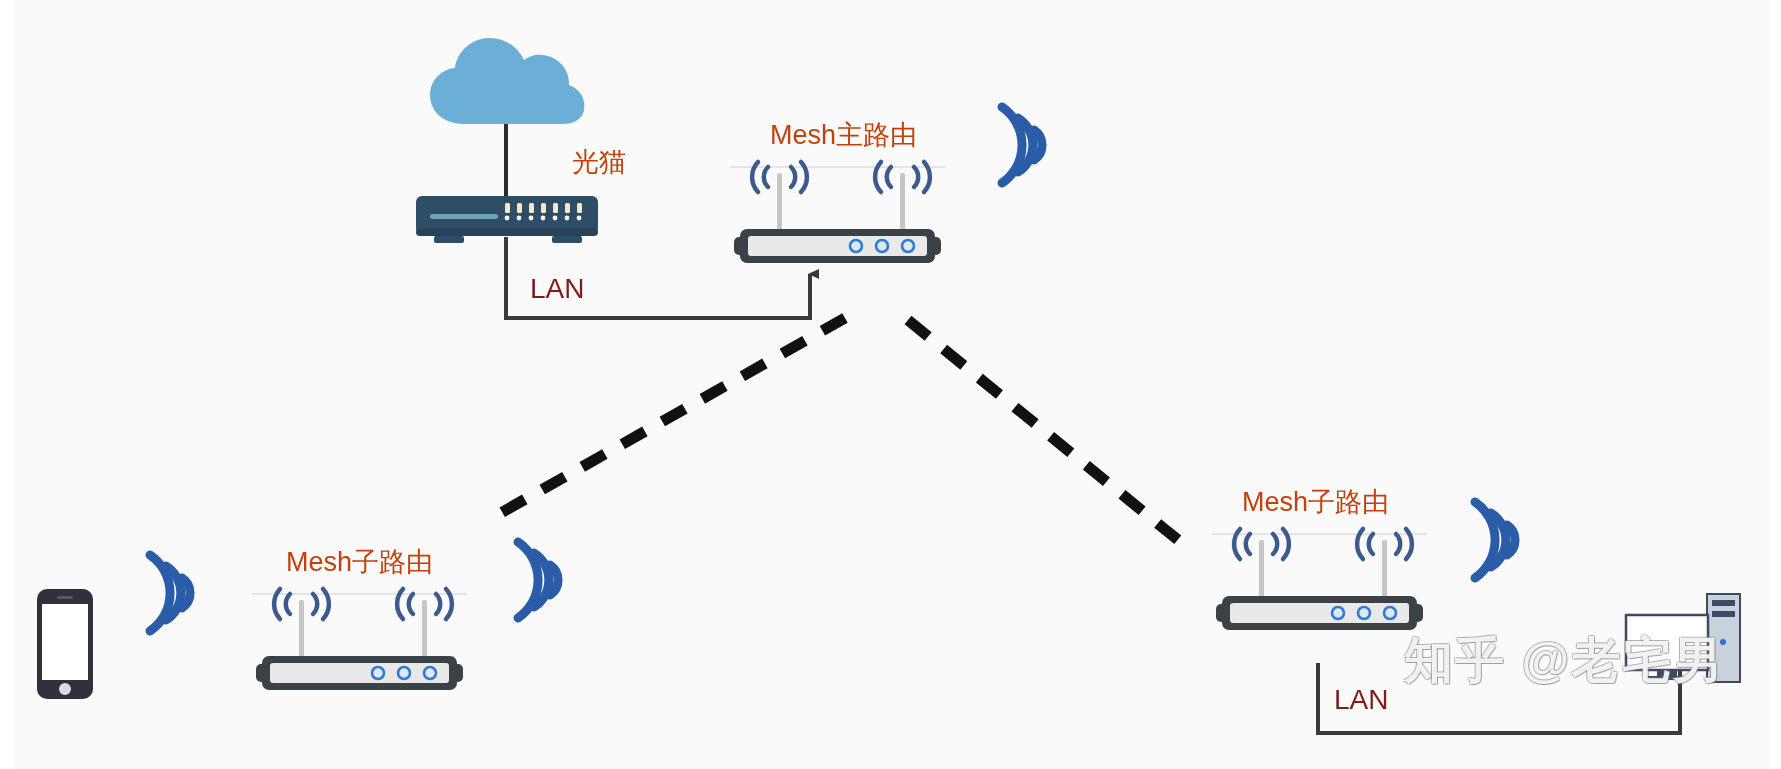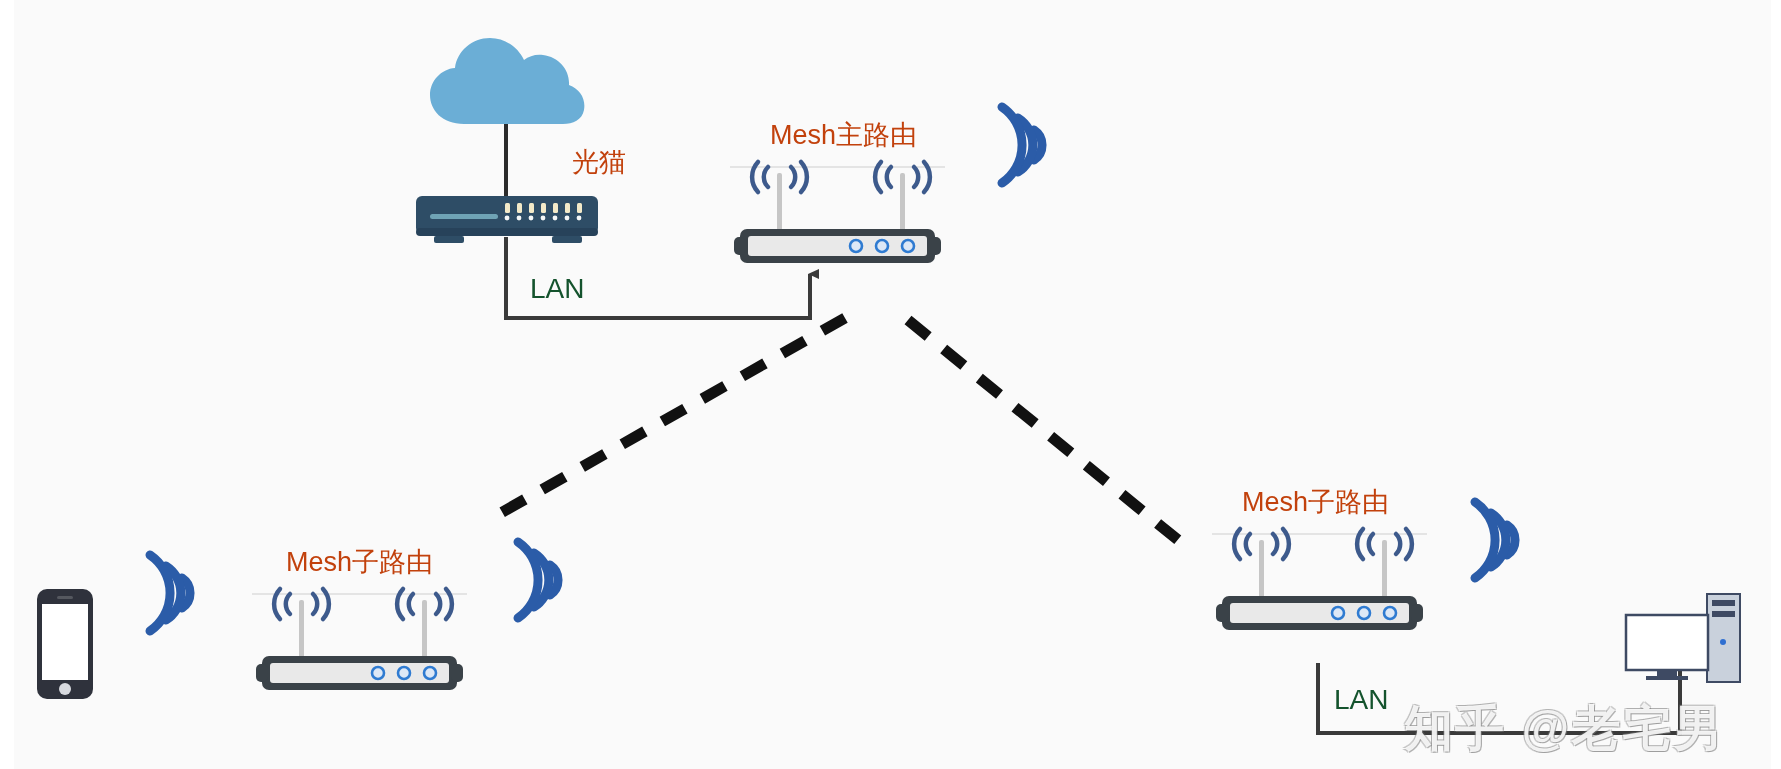--- a/index.html
+++ b/index.html
@@ -47,21 +47,21 @@
   .label {
     position: absolute;
     color: #c2410c;
     font-size: 27px;
     line-height: 1;
     white-space: nowrap;
     z-index: 20;
   }
   .label-lan {
     font-size: 28px;
-    color: #14532d;
+    color: #7f1d1d;
   }
 
   
   .cloud-wrap { width: 160px; height: 105px; }
 
   
   .modem { width: 186px; height: 56px; }
 
   
   .router { width: 210px; height: 110px; }
@@ -318,15 +318,15 @@
       <rect x="88" y="21" width="23" height="6" fill="#3E4A63"></rect>
       <circle cx="99" cy="52" r="3" fill="#2F6FD1"></circle>
 
       <rect x="2" y="25" width="82" height="55" fill="#FFFFFF" stroke="#3E4A63" stroke-width="2.5"></rect>
 
       <rect x="33" y="80" width="20" height="6" fill="#3E4A63"></rect>
       <rect x="22" y="86" width="42" height="4" fill="#3E4A63"></rect>
     </svg>
   </div>
 
-  <div class="watermark" style="left:1404px; top:696px;">知乎 @老宅男</div>
+  <div class="watermark" style="left:1404px; top:628px;">知乎 @老宅男</div>
 
 </div>
 
 </body></html>

